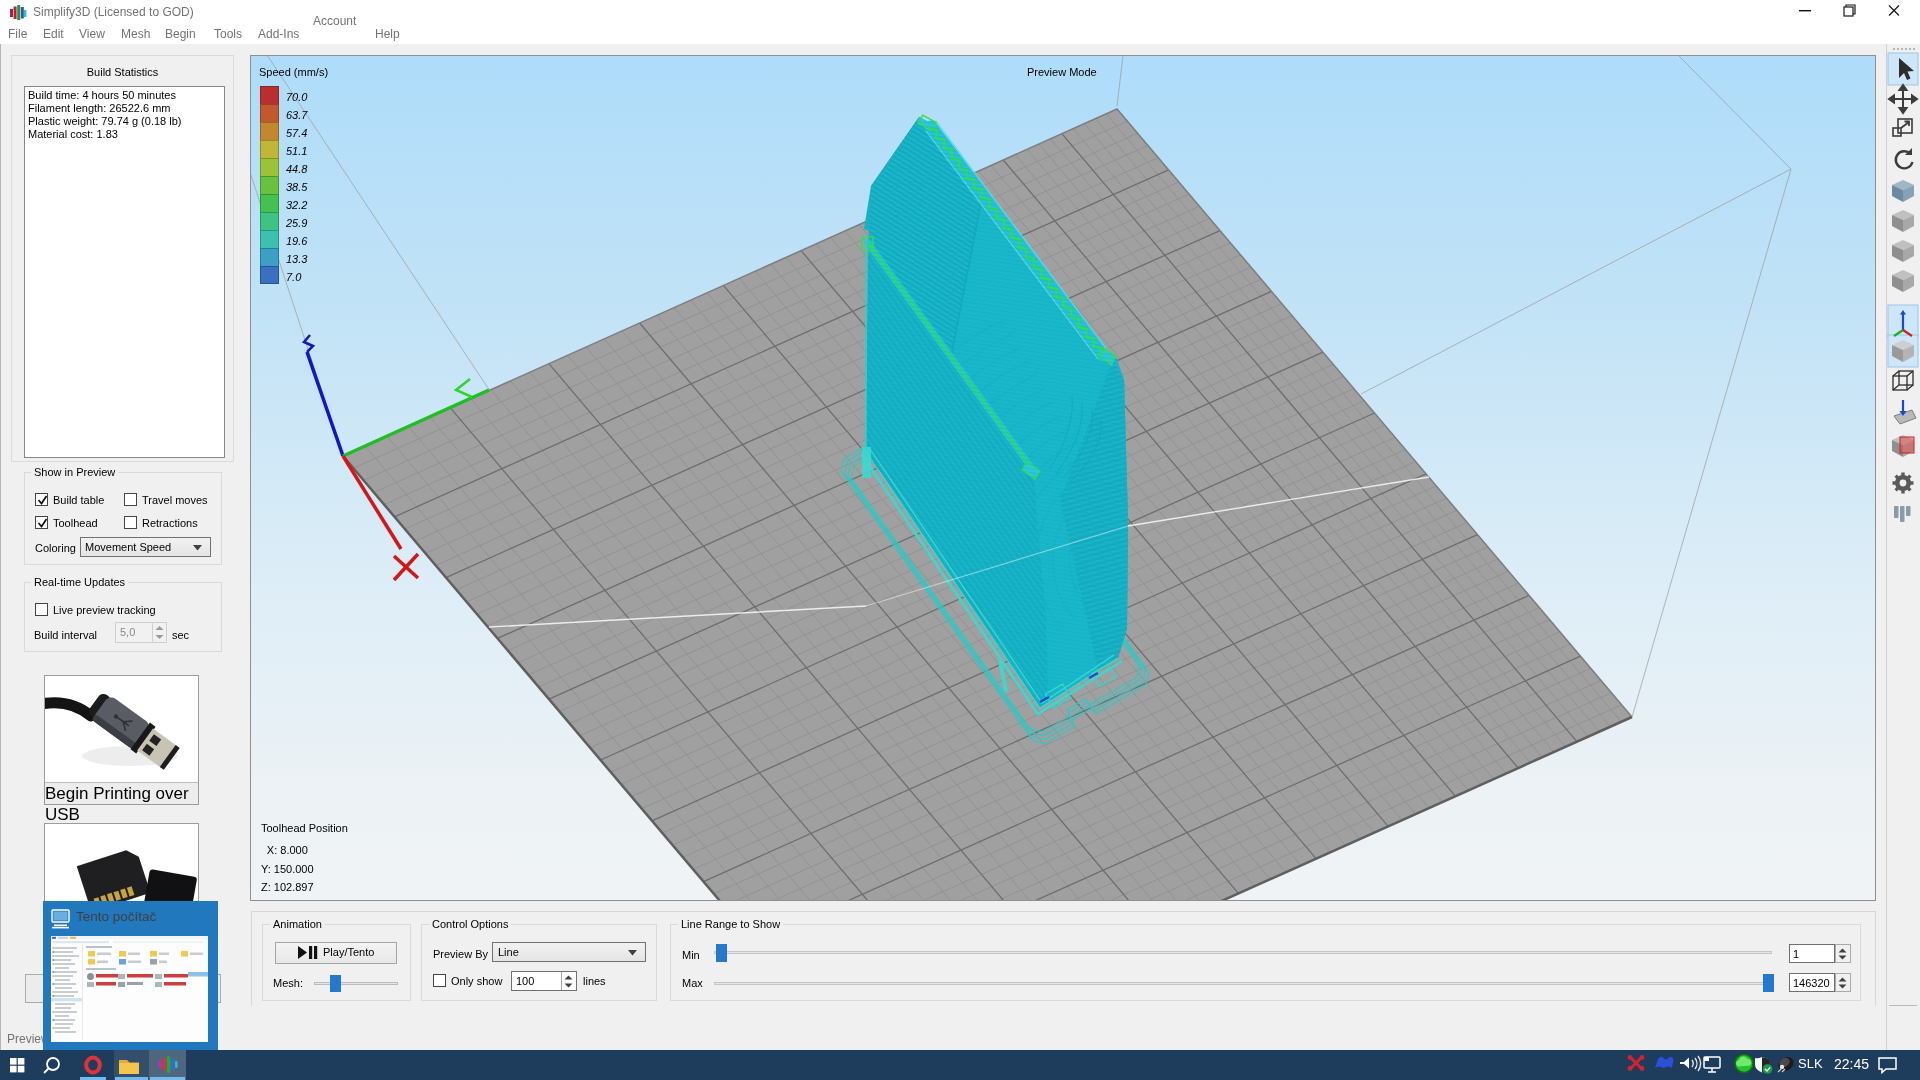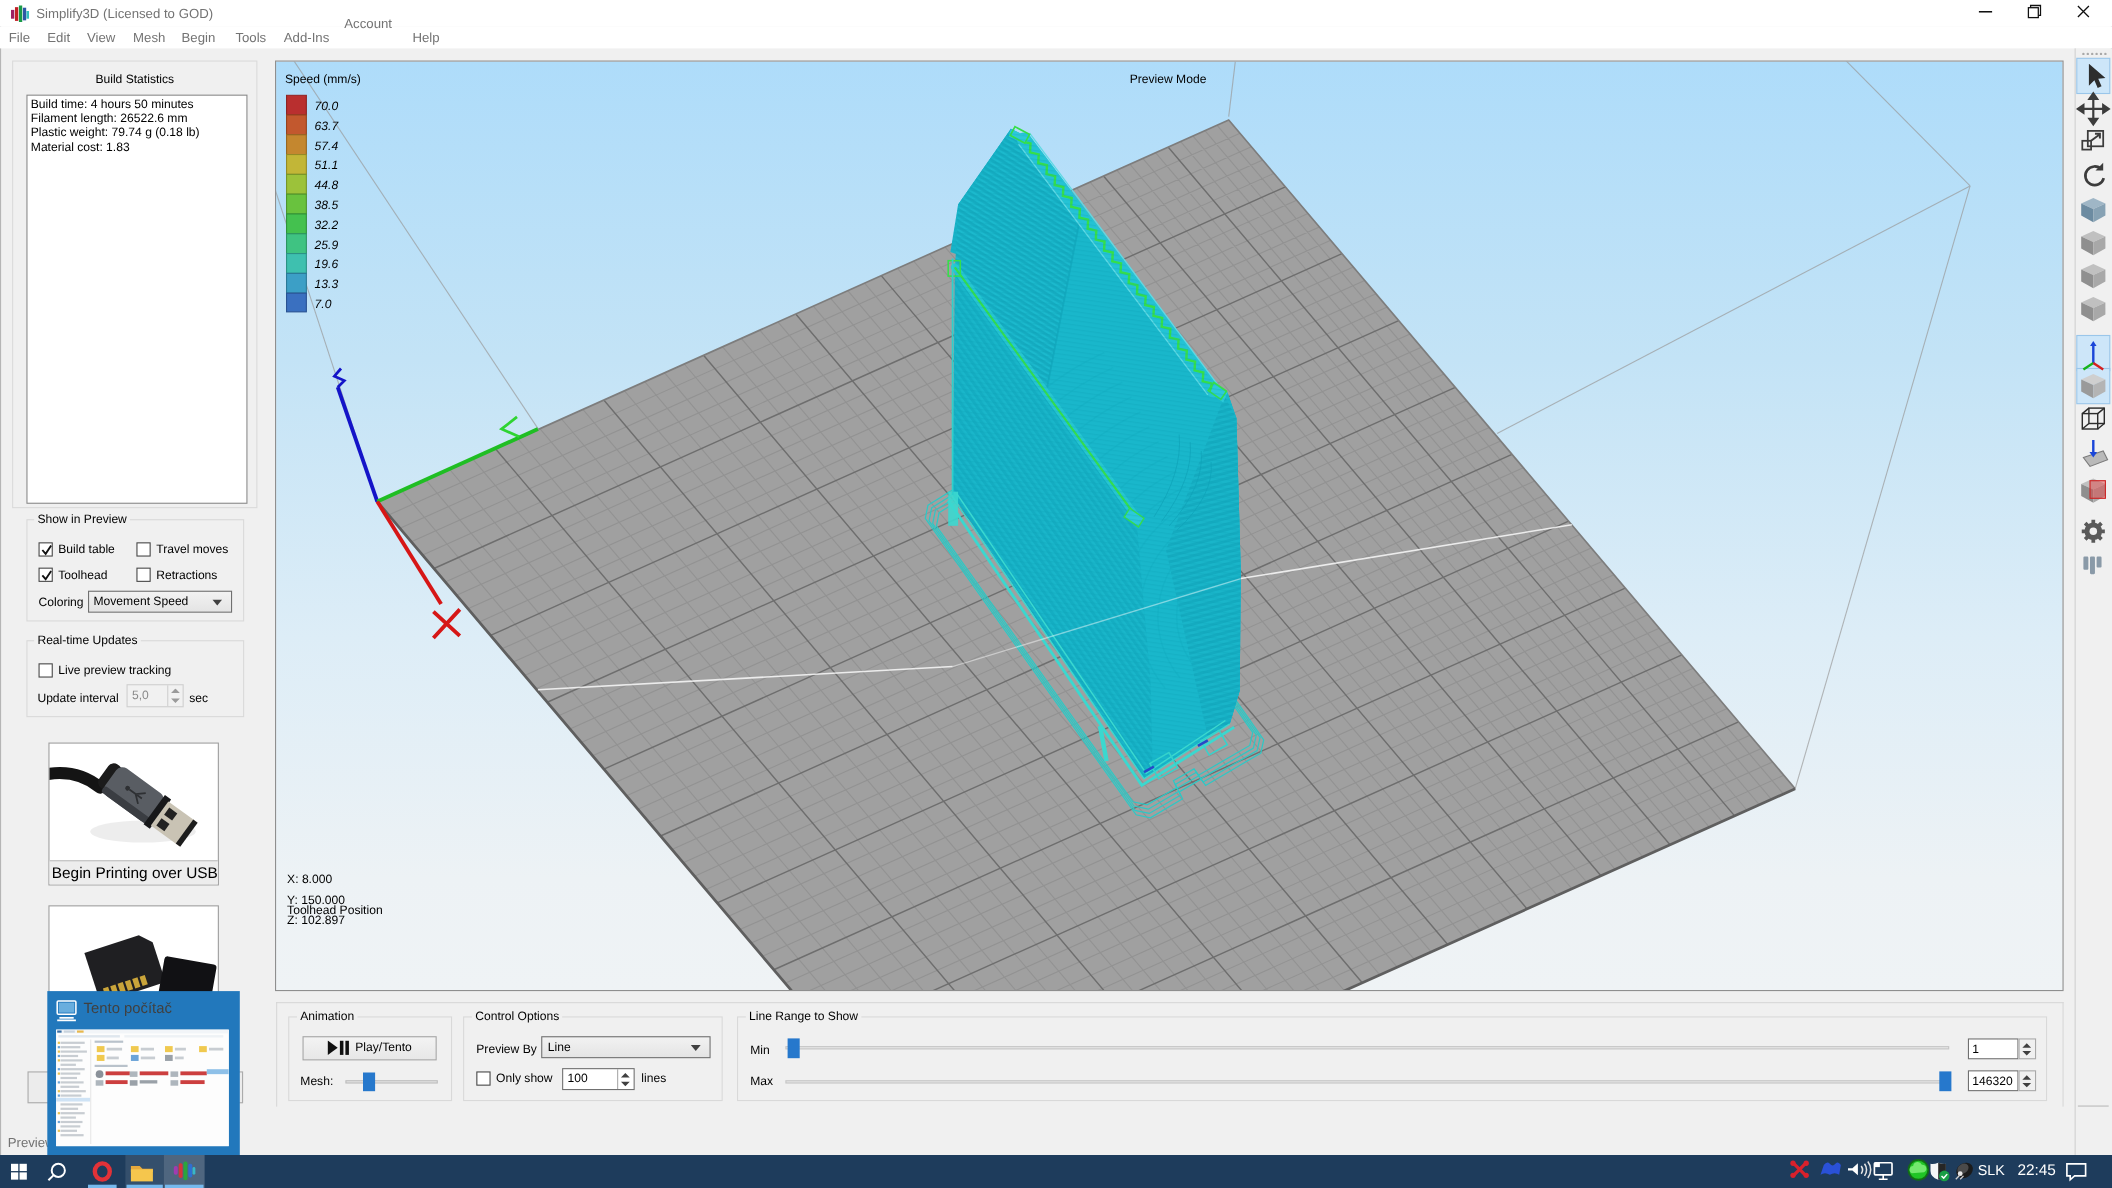--- a/index.html
+++ b/index.html
@@ -73,21 +73,21 @@
 <div class="abs" style="left:80px;top:537px;width:131px;height:20px;background:linear-gradient(#f2f2f2,#e4e4e4);border:1px solid #707070;"></div>
 <div class="abs t11" style="left:85px;top:541px;">Movement Speed</div>
 <svg class="abs" style="left:193px;top:545px;" width="10" height="6">
     <path d="M0 0 h9 l-4.5 5.5z" fill="#404040"></path>
   </svg>
 
 <div class="gbox" style="left:24px;top:582px;width:198px;height:70px;"></div>
 <div class="gtitle" style="left:31px;top:576px;">Real-time Updates</div>
 <div class="chk" style="left:35px;top:603px;"></div>
 <div class="abs t11" style="left:53px;top:604px;">Live preview tracking</div>
-<div class="abs t11" style="left:34px;top:629px;">Update interval</div>
+<div class="abs t11" style="left:34px;top:629px;">Build interval</div>
 <div class="abs" style="left:115px;top:622px;width:52px;height:21px;background:#f1f1f1;border:1px solid #cfcfcf;"></div>
 <div class="abs t11" style="left:120px;top:626px;color:#8a8a8a;">5,0</div>
 <div class="abs" style="left:152px;top:623px;width:14px;height:19px;border-left:1px solid #cfcfcf;"></div>
 <svg class="abs" style="left:155px;top:626px;" width="9" height="13">
     <path d="M0.5 4 h8 l-4 -4z M0.5 9 h8 l-4 4z" fill="#9a9a9a"></path>
   </svg>
 <div class="abs t11" style="left:172px;top:629px;">sec</div>
 
 <div class="abs" style="left:44px;top:675px;width:155px;height:130px;background:#fff;border:1px solid #9c9c9c;"></div>
 <svg class="abs" style="left:45px;top:676px;" width="153" height="106" viewBox="0 0 153 106">
@@ -101,21 +101,21 @@
    <rect x="103" y="36" width="32" height="27" fill="#c9c3b4"></rect>
    <rect x="131" y="36" width="5" height="27" fill="#1d1d1d"></rect>
    <rect x="107" y="40" width="9" height="8" fill="#222"></rect>
    <rect x="107" y="52" width="9" height="8" fill="#222"></rect>
    <g stroke="#2e3033" stroke-width="1.6" fill="none">
     <path d="M68 48 h14 M75 48 l7 -6 M75 48 l7 6"></path>
    </g>
    <circle cx="66" cy="48" r="2.2" fill="#2e3033"></circle>
   </g>
 </svg>
-<div class="abs" style="left:45px;top:782px;width:153px;height:22px;background:#ededed;border-top:1px solid #bdbdbd;font-size:14px;text-align:right;line-height:21px;">Begin Printing over USB</div>
+<div class="abs" style="left:45px;top:782px;width:153px;height:22px;background:#ededed;border-top:1px solid #bdbdbd;font-size:17px;text-align:left;line-height:21px;">Begin Printing over USB</div>
 
 <div class="abs" style="left:44px;top:823px;width:155px;height:130px;background:#fff;border:1px solid #9c9c9c;"></div>
 <svg class="abs" style="left:45px;top:824px;" width="153" height="105" viewBox="0 0 153 105">
  <g transform="rotate(-18 80 55)">
   <path d="M38 28 h52 l10 10 v38 h-62 z" fill="#1f1f22"></path>
   <g fill="#c9a43a">
         <rect x="44" y="64" width="5" height="9"></rect>
         <rect x="51" y="64" width="5" height="9"></rect>
         <rect x="58" y="64" width="5" height="9"></rect>
         <rect x="65" y="64" width="5" height="9"></rect>
@@ -254,21 +254,21 @@
   <rect x="0.5" y="108.5" width="18" height="18" fill="#44c14f" stroke="#2f9339"></rect>
   <rect x="0.5" y="126.5" width="18" height="18" fill="#3fc382" stroke="#2c9462"></rect>
   <rect x="0.5" y="144.5" width="18" height="18" fill="#3ec0af" stroke="#2b9285"></rect>
   <rect x="0.5" y="162.5" width="18" height="18" fill="#3c9fc6" stroke="#2a7897"></rect>
   <rect x="0.5" y="180.5" width="18" height="17" fill="#3a70c0" stroke="#285292"></rect>
  </g>
 </svg>
 <div class="abs t11" style="left:286px;top:88px;line-height:18px;font-style:italic;">70.0<br>63.7<br>57.4<br>51.1<br>44.8<br>38.5<br>32.2<br>25.9<br>19.6<br>13.3<br>7.0</div>
 
 <div class="abs t11" style="left:261px;top:822px;">Toolhead Position</div>
-<div class="abs t11" style="left:261px;top:791px;line-height:18.5px;">X: 8.000<br>Y: 150.000<br>Z: 102.897</div>
+<div class="abs t11" style="left:261px;top:841px;line-height:18.5px;text-align:center;">X: 8.000<br>Y: 150.000<br>Z: 102.897</div>
 
 <div class="abs" style="left:251px;top:911px;width:1625px;height:95px;border:1px solid #d7d7d7;border-bottom:none;"></div>
 <div class="gbox" style="left:262px;top:924px;width:149px;height:77px;"></div>
 <div class="gtitle" style="left:270px;top:918px;">Animation</div>
 <div class="abs" style="left:275px;top:942px;width:122px;height:22px;background:linear-gradient(#f3f3f3,#e7e7e7);border:1px solid #a5a5a5;"></div>
 <svg class="abs" style="left:297px;top:946px;" width="22" height="14">
     <path d="M1 0 l9 6.5 -9 6.5z" fill="#111"></path>
     <rect x="12" y="0" width="3.2" height="13" fill="#111"></rect>
     <rect x="17" y="0" width="3.2" height="13" fill="#111"></rect>
   </svg>

